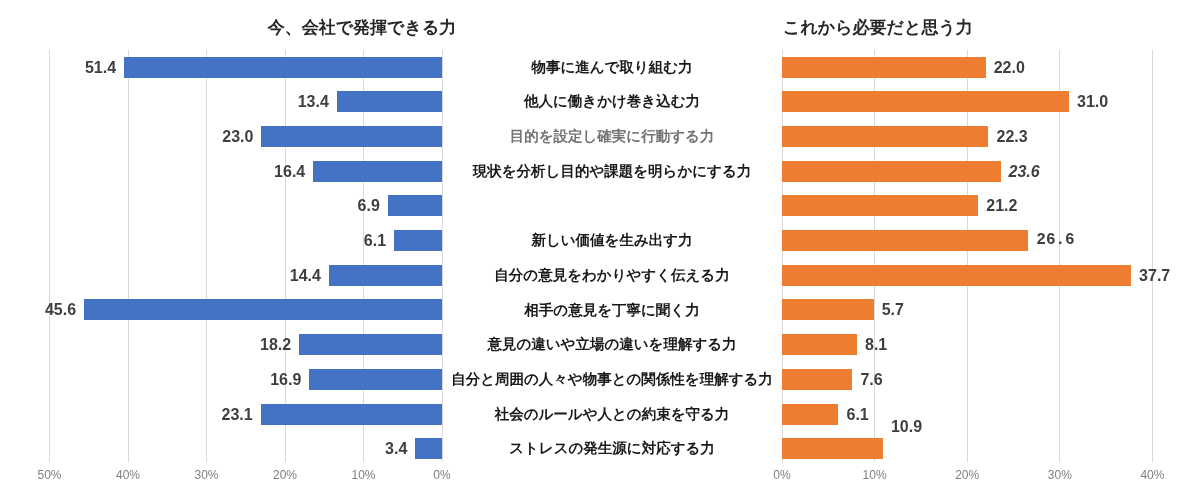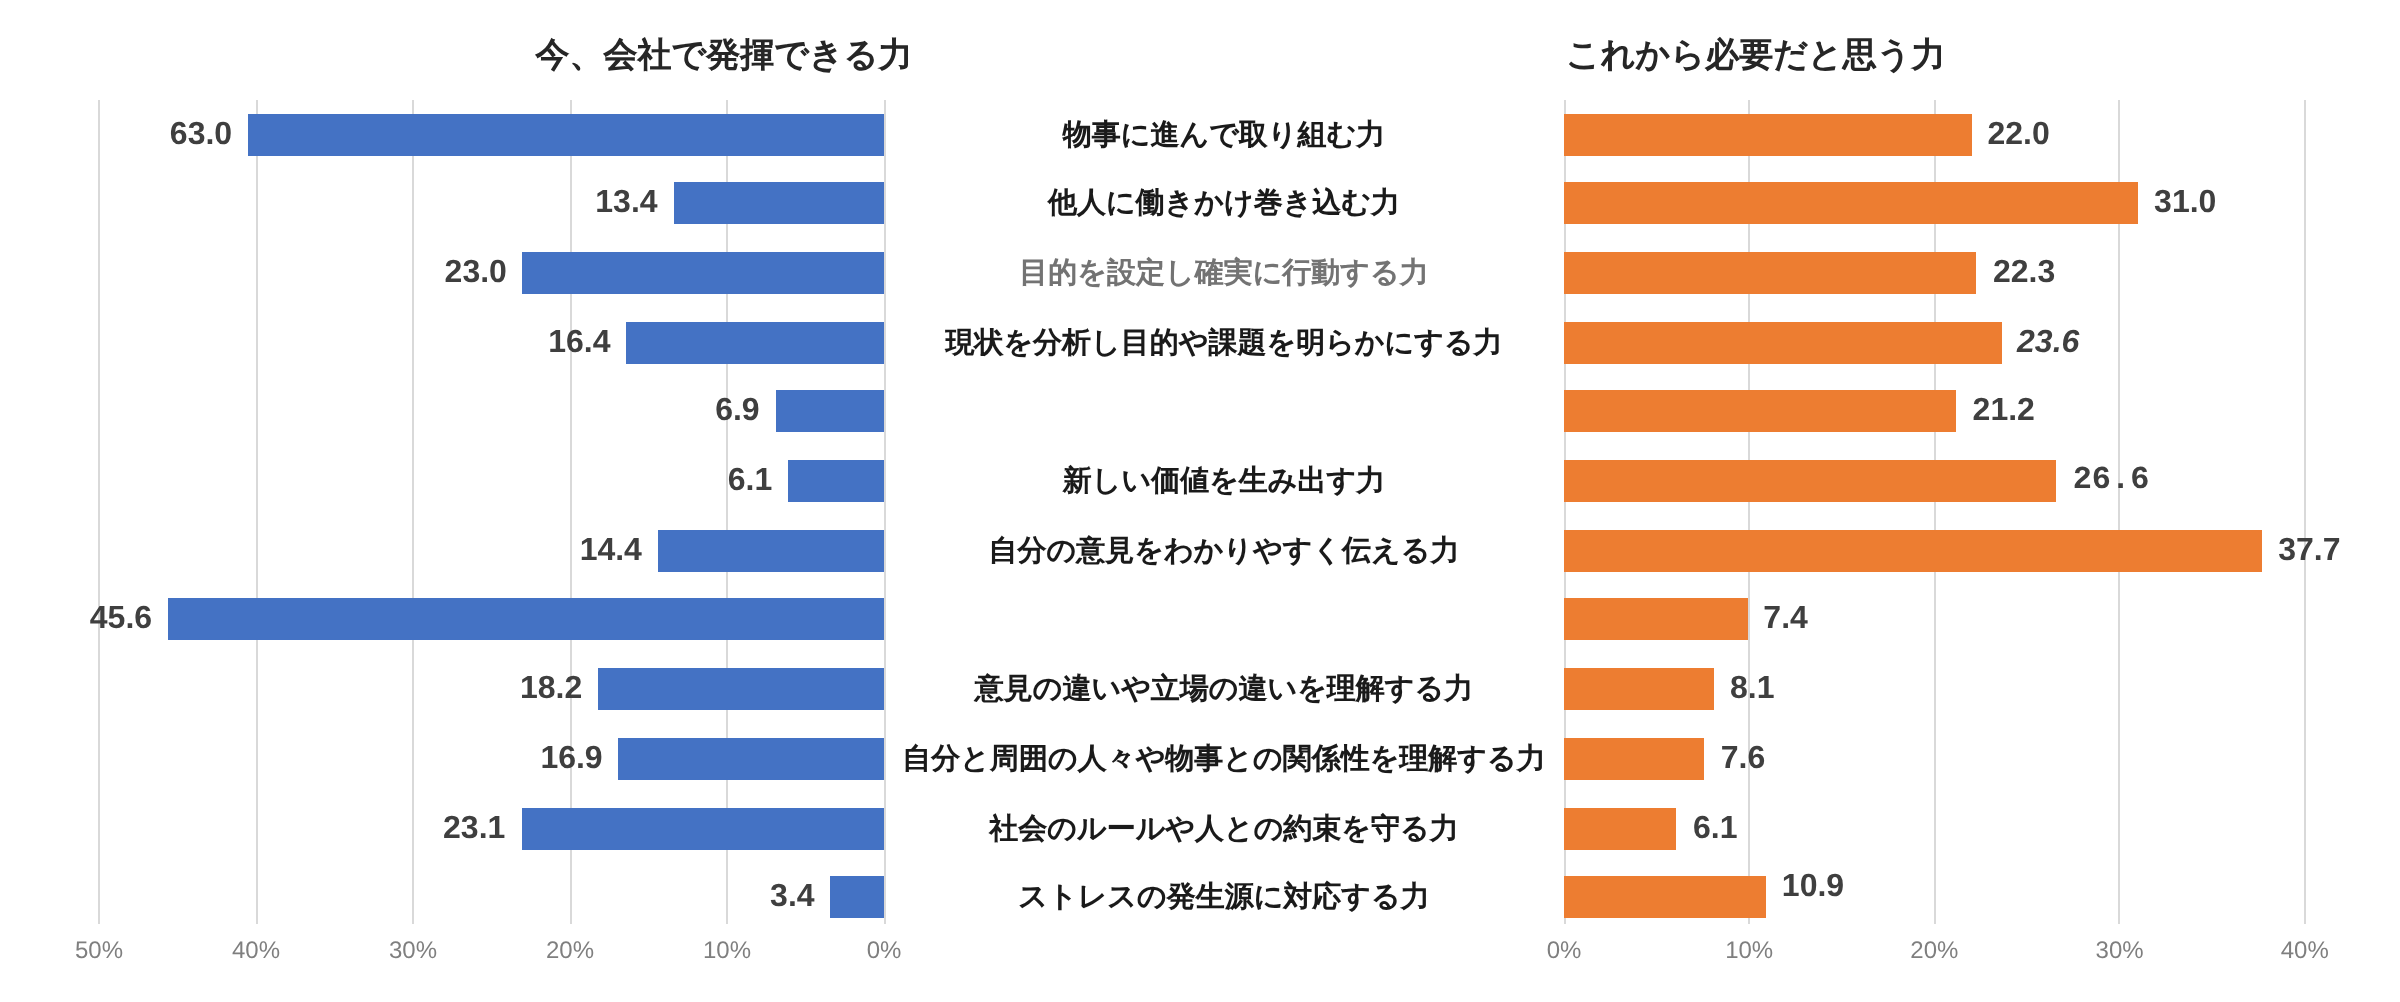--- a/index.html
+++ b/index.html
@@ -69,21 +69,21 @@
   <div id="title-right" class="chart-title" style="color: rgb(38, 38, 38);">これから必要だと思う力</div>
 
   <div id="plot-left" class="overlay">
       <div class="gridline" style="left: 49px; background: rgb(217, 217, 217);"></div>
       <div class="gridline" style="left: 127.5px; background: rgb(217, 217, 217);"></div>
       <div class="gridline" style="left: 206px; background: rgb(217, 217, 217);"></div>
       <div class="gridline" style="left: 284.5px; background: rgb(217, 217, 217);"></div>
       <div class="gridline" style="left: 363px; background: rgb(217, 217, 217);"></div>
       <div class="gridline" style="left: 441.5px; background: rgb(217, 217, 217);"></div>
       <div class="bar" style="top: 56.8px; width: 317.925px; background: rgb(68, 114, 196); left: 124.075px;"></div>
-      <div class="val-label" style="top: 56.8px; color: rgb(63, 63, 63); width: 70px; text-align: right; left: 46.075px;">63.0</div>
+      <div class="val-label" style="top: 56.8px; color: rgb(63, 63, 63); width: 70px; text-align: right; left: 46.075px;">51.4</div>
       <div class="bar" style="top: 91.47px; width: 105.19px; background: rgb(68, 114, 196); left: 336.81px;"></div>
       <div class="val-label" style="top: 91.47px; color: rgb(63, 63, 63); width: 70px; text-align: right; left: 258.81px;">13.4</div>
       <div class="bar" style="top: 126.14px; width: 180.55px; background: rgb(68, 114, 196); left: 261.45px;"></div>
       <div class="val-label" style="top: 126.14px; color: rgb(63, 63, 63); width: 70px; text-align: right; left: 183.45px;">23.0</div>
       <div class="bar" style="top: 160.81px; width: 128.74px; background: rgb(68, 114, 196); left: 313.26px;"></div>
       <div class="val-label" style="top: 160.81px; color: rgb(63, 63, 63); width: 70px; text-align: right; left: 235.26px;">16.4</div>
       <div class="bar" style="top: 195.48px; width: 54.165px; background: rgb(68, 114, 196); left: 387.835px;"></div>
       <div class="val-label" style="top: 195.48px; color: rgb(63, 63, 63); width: 70px; text-align: right; left: 309.835px;">6.9</div>
       <div class="bar" style="top: 230.15px; width: 47.885px; background: rgb(68, 114, 196); left: 394.115px;"></div>
       <div class="val-label" style="top: 230.15px; color: rgb(63, 63, 63); width: 70px; text-align: right; left: 316.115px;">6.1</div>
@@ -100,20 +100,21 @@
       <div class="bar" style="top: 438.17px; width: 26.69px; background: rgb(68, 114, 196); left: 415.31px;"></div>
       <div class="val-label" style="top: 438.17px; color: rgb(63, 63, 63); width: 70px; text-align: right; left: 337.31px;">3.4</div>
     </div>
   <div id="labels-center" class="overlay">
       <div class="cat-label" style="top: 50px; height: 34.67px; color: rgb(26, 26, 26);">物事に進んで取り組む力</div>
       <div class="cat-label" style="top: 84.67px; height: 34.67px; color: rgb(26, 26, 26);">他人に働きかけ巻き込む力</div>
       <div class="cat-label" style="top: 119.34px; height: 34.67px; color: #737373;">目的を設定し確実に行動する力</div>
       <div class="cat-label" style="top: 154.01px; height: 34.67px; color: rgb(26, 26, 26);">現状を分析し目的や課題を明らかにする力</div>
       <div class="cat-label" style="top: 223.35px; height: 34.67px; color: rgb(26, 26, 26);">新しい価値を生み出す力</div>
       <div class="cat-label" style="top: 258.02px; height: 34.67px; color: rgb(26, 26, 26);">自分の意見をわかりやすく伝える力</div>
+      <div class="cat-label" style="top: 292.69px; height: 34.67px; color: rgb(26, 26, 26);">相手の意見を丁寧に聞く力</div>
       <div class="cat-label" style="top: 327.36px; height: 34.67px; color: rgb(26, 26, 26);">意見の違いや立場の違いを理解する力</div>
       <div class="cat-label" style="top: 362.03px; height: 34.67px; color: rgb(26, 26, 26);">自分と周囲の人々や物事との関係性を理解する力</div>
       <div class="cat-label" style="top: 396.7px; height: 34.67px; color: rgb(26, 26, 26);">社会のルールや人との約束を守る力</div>
       <div class="cat-label" style="top: 431.37px; height: 34.67px; color: rgb(26, 26, 26);">ストレスの発生源に対応する力</div>
     </div>
   <div id="plot-right" class="overlay">
       <div class="gridline" style="left: 781.5px; background: rgb(217, 217, 217);"></div>
       <div class="gridline" style="left: 874.1px; background: rgb(217, 217, 217);"></div>
       <div class="gridline" style="left: 966.7px; background: rgb(217, 217, 217);"></div>
       <div class="gridline" style="left: 1059.3px; background: rgb(217, 217, 217);"></div>
@@ -126,29 +127,29 @@
       <div class="val-label" style="top: 126.14px; color: rgb(63, 63, 63); left: 996.498px;">22.3</div>
       <div class="bar" style="top: 160.81px; width: 218.536px; background: rgb(237, 125, 49); left: 782px;"></div>
       <div class="val-label" style="top: 160.81px; color: rgb(63, 63, 63); left: 1008.54px; font-style: italic;">23.6</div>
       <div class="bar" style="top: 195.48px; width: 196.312px; background: rgb(237, 125, 49); left: 782px;"></div>
       <div class="val-label" style="top: 195.48px; color: rgb(63, 63, 63); left: 986.312px;">21.2</div>
       <div class="bar" style="top: 230.15px; width: 246.316px; background: rgb(237, 125, 49); left: 782px;"></div>
       <div class="val-label" style="top: 230.15px; color: rgb(63, 63, 63); left: 1036.32px; font-family: Liberation Mono, monospace;">26.6</div>
       <div class="bar" style="top: 264.82px; width: 349.102px; background: rgb(237, 125, 49); left: 782px;"></div>
       <div class="val-label" style="top: 264.82px; color: rgb(63, 63, 63); left: 1139.1px;">37.7</div>
       <div class="bar" style="top: 299.49px; width: 91.674px; background: rgb(237, 125, 49); left: 782px;"></div>
-      <div class="val-label" style="top: 299.49px; color: rgb(63, 63, 63); left: 881.674px;">7.4</div>
+      <div class="val-label" style="top: 299.49px; color: rgb(63, 63, 63); left: 881.674px;">5.7</div>
       <div class="bar" style="top: 334.16px; width: 75.006px; background: rgb(237, 125, 49); left: 782px;"></div>
       <div class="val-label" style="top: 334.16px; color: rgb(63, 63, 63); left: 865.006px;">8.1</div>
       <div class="bar" style="top: 368.83px; width: 70.376px; background: rgb(237, 125, 49); left: 782px;"></div>
       <div class="val-label" style="top: 368.83px; color: rgb(63, 63, 63); left: 860.376px;">7.6</div>
       <div class="bar" style="top: 403.5px; width: 56.486px; background: rgb(237, 125, 49); left: 782px;"></div>
       <div class="val-label" style="top: 403.5px; color: rgb(63, 63, 63); left: 846.486px;">6.1</div>
       <div class="bar" style="top: 438.17px; width: 100.934px; background: rgb(237, 125, 49); left: 782px;"></div>
-      <div class="val-label" style="top: 433px; color: rgb(63, 63, 63); left: 890.934px;">10.9</div>
+      <div class="val-label" style="top: 416px; color: rgb(63, 63, 63); left: 890.934px;">10.9</div>
     </div>
   <div id="axis-left" class="overlay">
       <div class="tick-label" style="left: 19.5px; color: rgb(127, 127, 127);">50%</div>
       <div class="tick-label" style="left: 98px; color: rgb(127, 127, 127);">40%</div>
       <div class="tick-label" style="left: 176.5px; color: rgb(127, 127, 127);">30%</div>
       <div class="tick-label" style="left: 255px; color: rgb(127, 127, 127);">20%</div>
       <div class="tick-label" style="left: 333.5px; color: rgb(127, 127, 127);">10%</div>
       <div class="tick-label" style="left: 412px; color: rgb(127, 127, 127);">0%</div>
     </div>
   <div id="axis-right" class="overlay">

